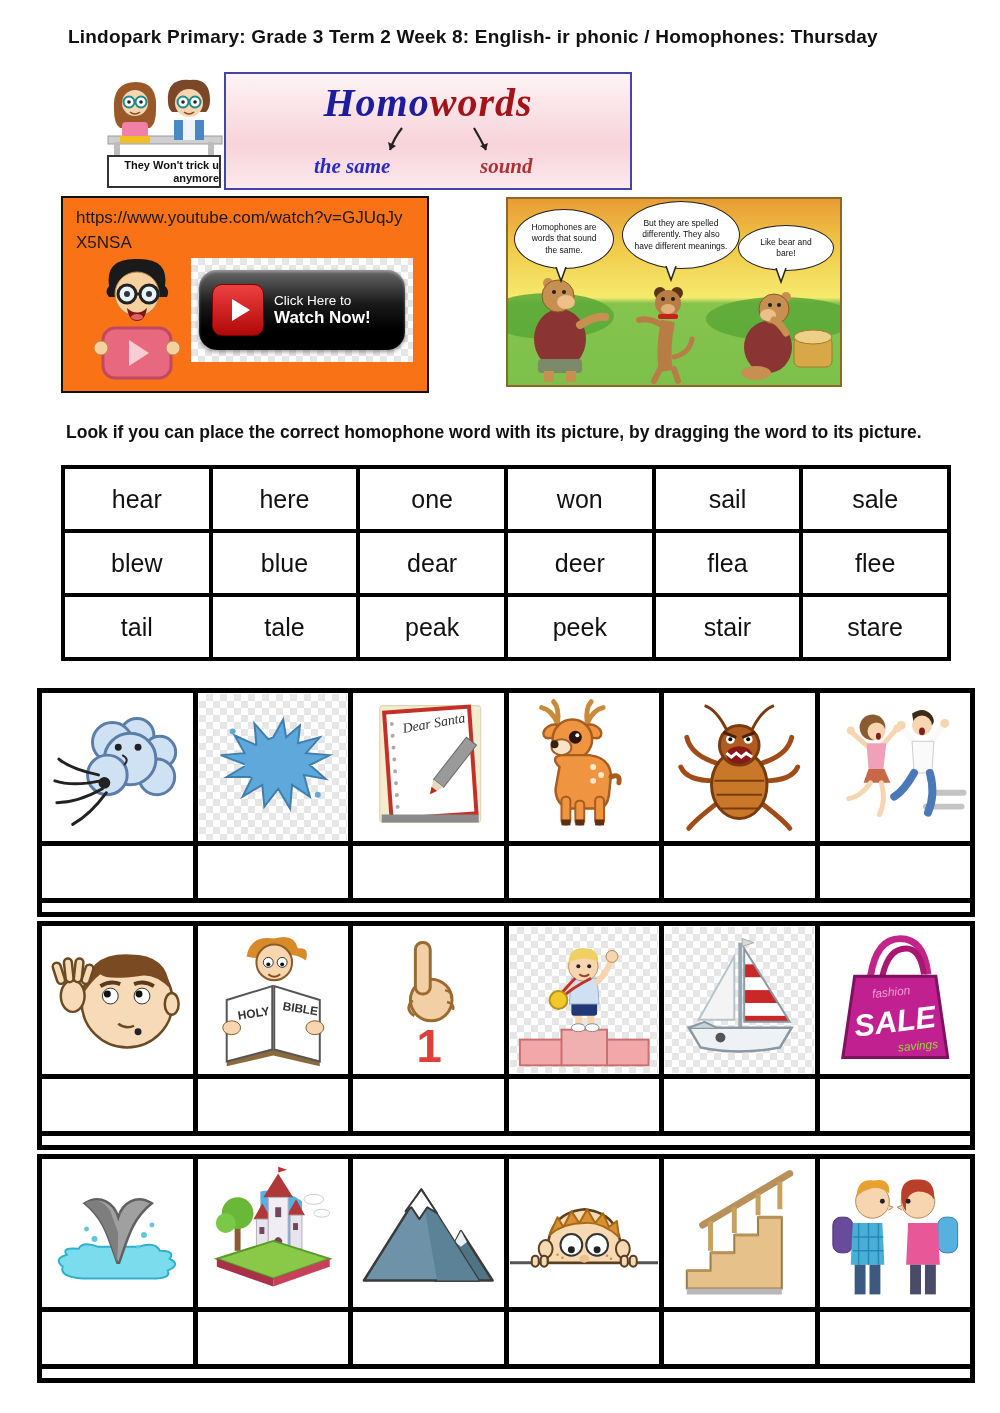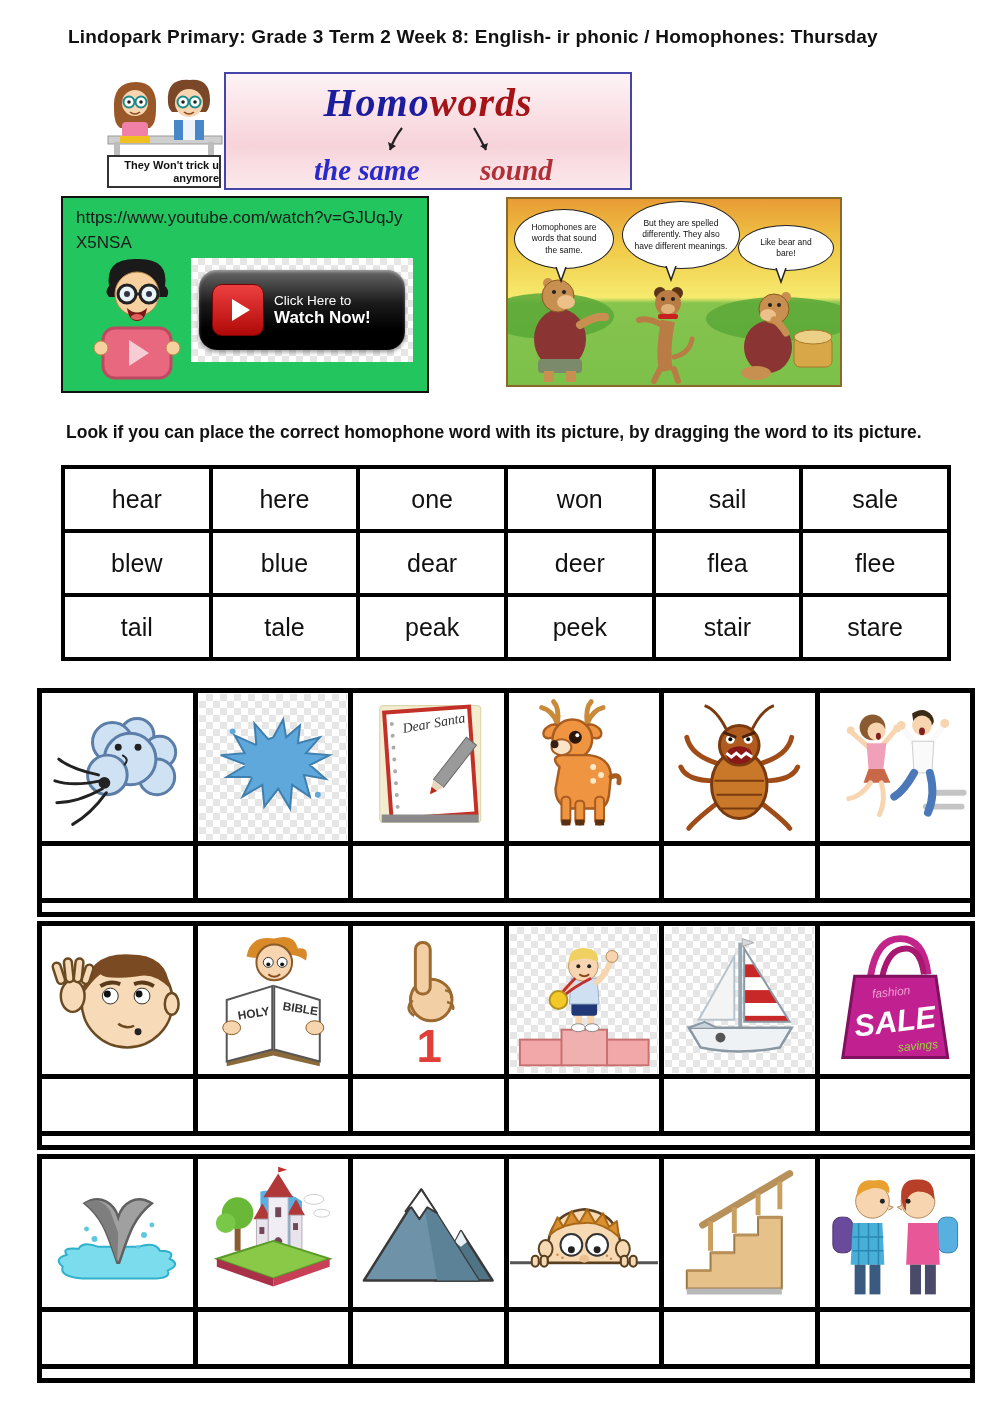--- a/index.html
+++ b/index.html
@@ -14,29 +14,29 @@
   .kids-sign{position:absolute;left:1px;bottom:2px;width:110px;background:#fff;border:2px solid #333;
              font-size:11px;font-weight:700;text-align:right;line-height:1.12;padding:2px 0;}
 
   
   .homobox{left:218px;top:72px;width:404px;height:114px;border:2px solid #4545a8;
            background:linear-gradient(180deg,#fdf3f5,#f7d3da 62%,#fbe9ec);}
   .homoword{text-align:center;padding-top:5px;font-family:"Liberation Serif",serif;font-style:italic;
             font-weight:700;font-size:40px;letter-spacing:1px;}
   .homo-blue{color:#1c1c9c;} .homo-red{color:#a31318;}
   .homo-arrows{left:148px;top:52px;width:130px;height:30px;}
-  .homo-lbl{font-size:29px;font-weight:700;font-style:italic;font-family:"Liberation Serif",serif;}
+  .homo-lbl{font-size:21px;font-weight:700;font-style:italic;font-family:"Liberation Serif",serif;}
   .lbl-blue{left:88px;top:80px;color:#2a2ac8;}
   .lbl-red{left:254px;top:80px;color:#b03038;}
 
   .definition{left:632px;top:66px;width:318px;font-size:27px;font-weight:800;line-height:1.23;
               text-align:center;letter-spacing:-.2px;color:#0d0d0d;}
 
   
-  .video-box{left:55px;top:196px;width:364px;height:193px;border:2px solid #111;background:#22c55e;}
+  .video-box{left:55px;top:196px;width:364px;height:193px;border:2px solid #111;background:#f97316;}
   .video-url{position:absolute;left:13px;top:8px;right:8px;font-size:17px;line-height:1.45;color:#1a1a1a;}
   .yt-boy{position:absolute;left:22px;top:58px;width:104px;height:130px;}
   .checker{background-image:
       linear-gradient(45deg,#e6e6e6 25%,transparent 25%,transparent 75%,#e6e6e6 75%),
       linear-gradient(45deg,#e6e6e6 25%,transparent 25%,transparent 75%,#e6e6e6 75%);
       background-size:14px 14px;background-position:0 0,7px 7px;background-color:#fff;}
   .watch-area{position:absolute;left:128px;top:60px;width:222px;height:104px;}
   .watch-btn{position:absolute;left:8px;top:12px;width:206px;height:80px;border-radius:18px;
              background:linear-gradient(180deg,#686868,#1a1a1a 42%,#000 75%);
              box-shadow:inset 0 2px 3px rgba(255,255,255,.35),0 2px 4px rgba(0,0,0,.4);

